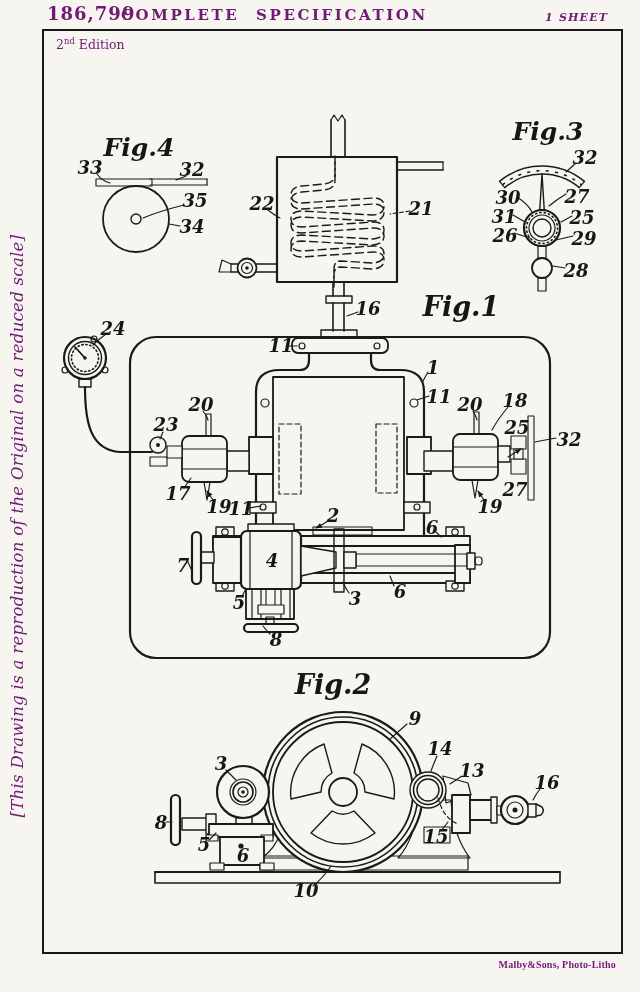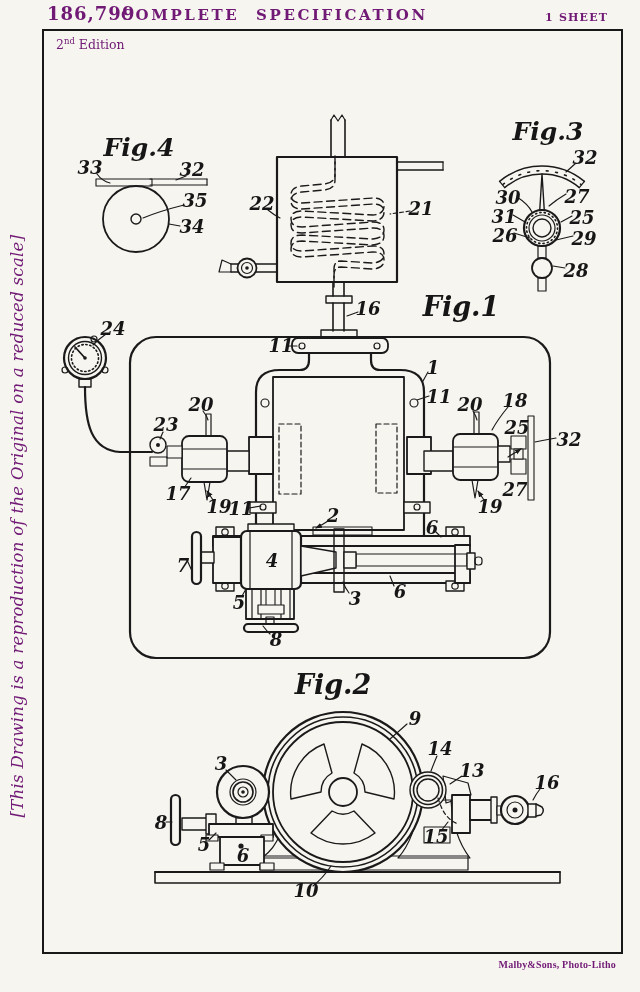--- a/index.html
+++ b/index.html
@@ -1,21 +1,21 @@
 <!DOCTYPE html>
 <html><head>
 <meta charset="utf-8">
 <style>
   html,body{margin:0;padding:0;background:#e8e6e0;}
   .page{position:relative;width:640px;height:992px;background:#f7f5f0;
         font-family:"DejaVu Serif",serif;color:#701a75;overflow:hidden;}
   .hdr-num{position:absolute;left:47px;top:3px;font-size:18px;font-weight:bold;letter-spacing:1px;}
   .hdr-title{position:absolute;left:121px;top:6px;font-size:15px;font-weight:bold;
              letter-spacing:2.6px;word-spacing:9px;}
-  .hdr-sheet{position:absolute;left:545px;top:11px;font-size:11px;
+  .hdr-sheet{position:absolute;left:545px;top:11px;font-size:11px;font-style:italic;
              font-weight:bold;letter-spacing:1.2px;}
   .frame{position:absolute;left:42px;top:29px;width:577px;height:921px;
          border:2.2px solid #181818;}
   .edition{position:absolute;left:56px;top:36px;font-size:12.5px;}
   .edition sup{font-size:8.5px;}
   .margin-note{position:absolute;left:-273px;top:515px;width:584px;height:22px;
                text-align:center;font-size:16.5px;font-style:italic;letter-spacing:.3px;
                transform:rotate(-90deg);white-space:nowrap;}
   .imprint{position:absolute;right:24px;top:959px;font-size:10px;font-weight:bold;
            font-family:Liberation Serif, serif;letter-spacing:.2px;}

